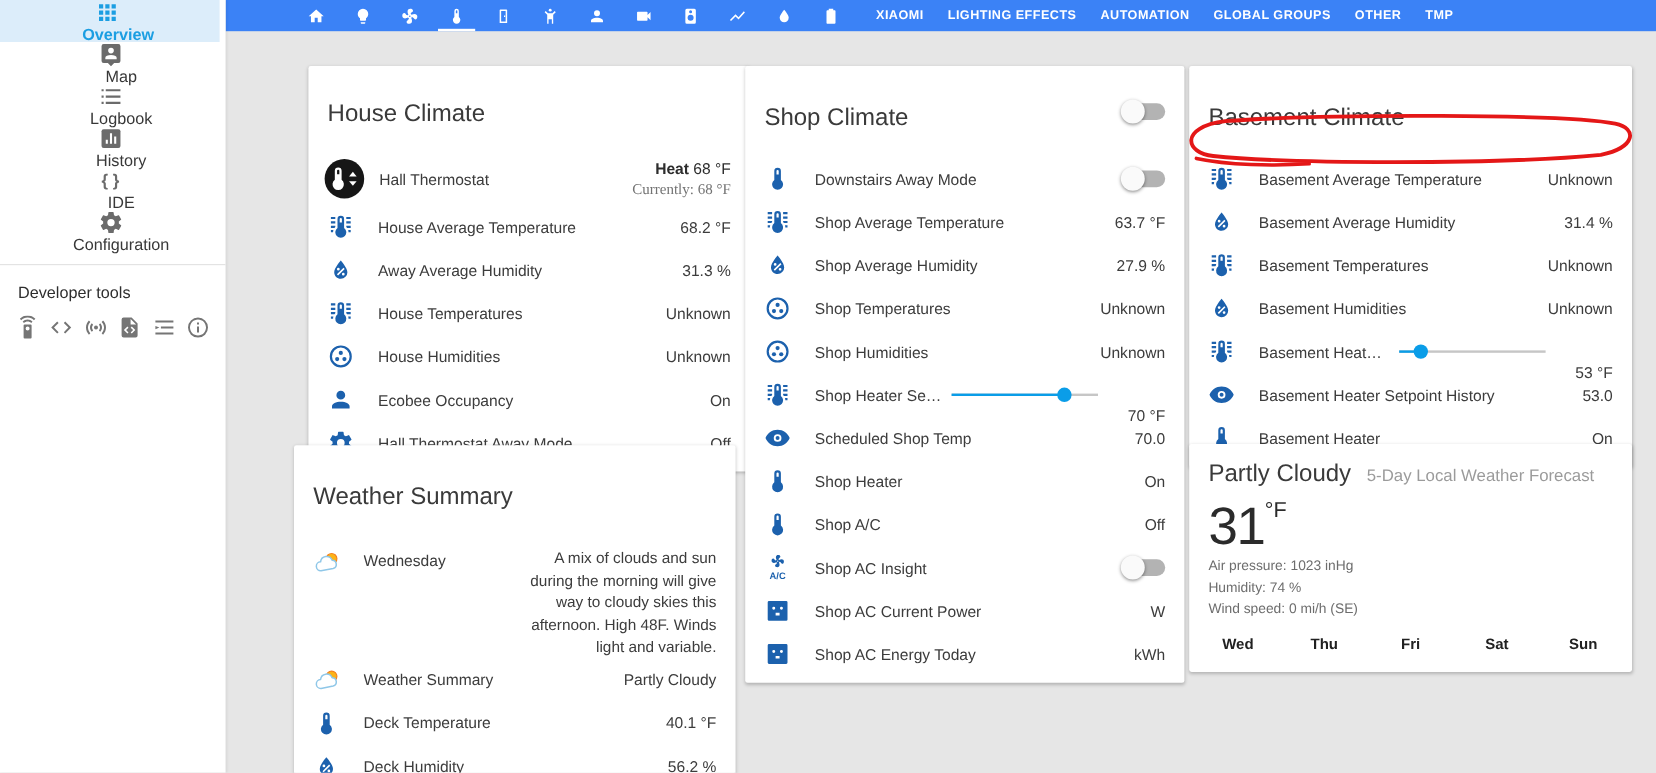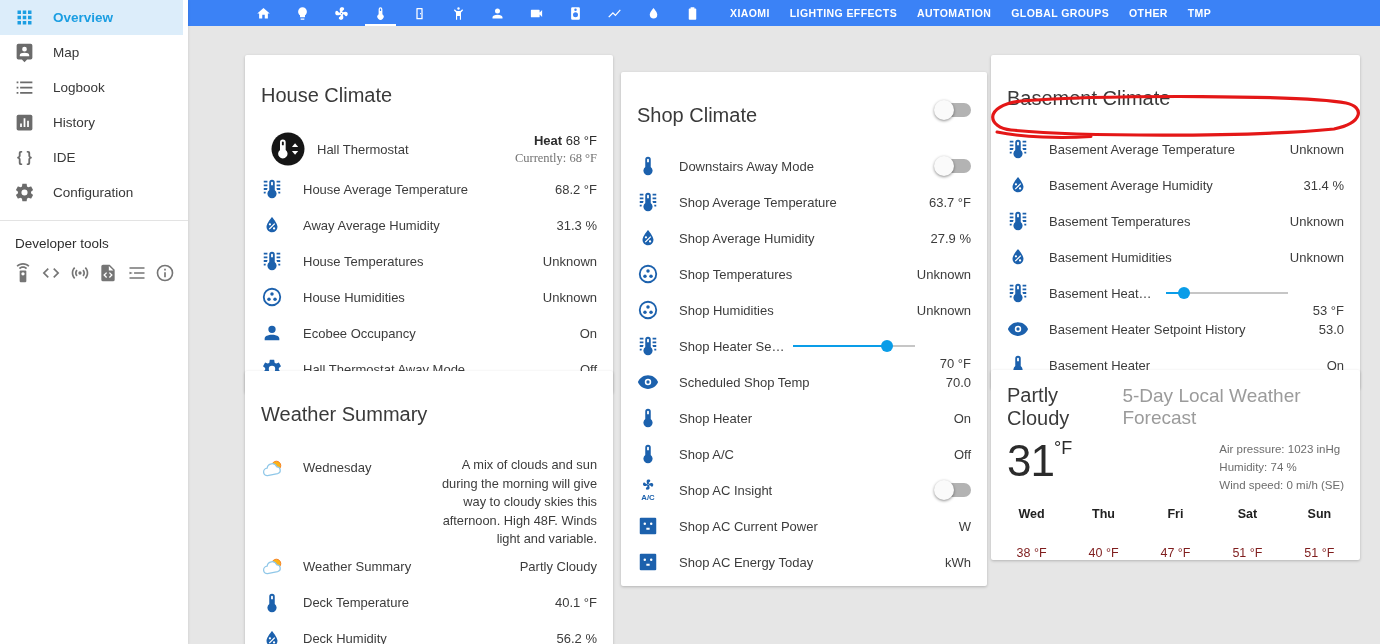--- a/index.html
+++ b/index.html
@@ -6,21 +6,21 @@
   html,body { margin:0; padding:0; }
   body {
     width:1380px; height:644px; overflow:hidden; position:relative;
     background:#e6e6e6; font-family:"Liberation Sans", sans-serif;
     -webkit-font-smoothing:antialiased;
   }
   .icon svg { width:100%; height:100%; display:block; }
 
   
   .sidebar { position:absolute; left:0; top:0; width:188px; height:644px; background:#fff; z-index:6; box-shadow:1px 0 2px rgba(0,0,0,.07); }
-  .side-item { display:flex; align-items:center; height:35px; padding-left:14px; cursor:pointer; }
+  .side-item { display:flex; align-items:center; height:35px; padding-left:14px; cursor:pointer;flex-direction:column; }
   .side-item .icon { width:21px; height:21px; color:#6b6b6b; margin-right:18px; flex:none; }
   .side-item .lbl { font-size:13.5px; color:#383838; font-weight:500; }
   .side-item.active { background:#dcedfa; width:183px; }
   .side-item.active .icon, .side-item.active .lbl { color:#1b9ee2; font-weight:700; }
   .icon.braces { font-size:14px; font-weight:700; text-align:center; line-height:21px; }
   .side-divider { height:1px; background:#e3e3e3; margin-top:10px; }
   .dev-title { font-size:13.5px; color:#2e2e2e; font-weight:500; padding:15px 0 12px 15px; }
   .dev-icons { display:flex; justify-content:space-between; padding:0 13px; }
   .dev-icons .icon { width:20px; height:20px; color:#757575; cursor:pointer; }
 
@@ -28,38 +28,38 @@
   .topbar { position:absolute; left:188px; right:0; top:0; height:26px; background:#3b82f6; display:flex; align-items:stretch; z-index:5; }
   .tb-icons { display:flex; align-items:stretch; padding-left:56px; }
   .tb-tab { position:relative; display:flex; align-items:center; padding:0 12px; cursor:pointer; }
   .tb-tab .icon { width:15px; height:15px; color:#fff; }
   .tb-tab.active::after { content:""; position:absolute; left:4px; right:4px; bottom:0; height:2px; background:#fff; }
   .tb-texts { display:flex; align-items:center; margin-left:8px; }
   .tb-text { color:#fff; font-size:10.5px; font-weight:700; letter-spacing:.4px; padding:0 10px; cursor:pointer; white-space:nowrap; }
 
   
   .card { position:absolute; background:#fff; border-radius:2px; box-shadow:0 1px 3px rgba(0,0,0,.22); overflow:hidden; }
-  #card-house    { left:245px; top:55px;  width:368px; }
+  #card-house    { left:257px; top:55px;  width:368px; }
   #card-weather  { left:245px; top:371px; width:368px; height:292px; }
-  #card-shop     { left:621px; top:72px;  width:366px; }
+  #card-shop     { left:621px; top:55px;  width:366px; }
   #card-basement { left:991px; top:55px;  width:369px; }
   #card-forecast { left:991px; top:370px; width:369px; height:190px; }
 
   .card-title { font-size:20px; color:#3a3a3a; font-weight:400; padding:15px 16px 5px; }
   #card-house .card-title { padding:12px 16px 4px; }
   .card-header { display:flex; align-items:center; justify-content:space-between; padding-right:16px; }
 
   .rows { padding-bottom:6px; }
   .row { display:flex; align-items:center; height:36px; padding:0 16px; cursor:pointer; }
   .row .icon { width:22px; height:22px; color:#1c61ad; margin-right:20px; flex:none; }
   .row .icon.w { width:30px; height:23px; margin-left:-3px; margin-right:15px; }
   .row .lbl { flex:1; font-size:13px; color:#3c3c3c; white-space:nowrap; overflow:hidden; text-overflow:ellipsis; }
   .row .val { font-size:13px; color:#3c3c3c; white-space:nowrap; margin-left:8px; text-align:right; }
 
-  .row.climate { height:44px;margin-left:13px; }
+  .row.climate { height:44px; }
   .row.climate .badge-icon { width:36px; height:36px; margin-left:-4px; margin-right:11px; }
   .climate-val { text-align:right; line-height:1.3; margin-left:8px; }
   .climate-val .line1 { font-size:13px; color:#2d2d2d; }
   .climate-val .line2 { font-size:12.5px; color:#737373;font-family:Liberation Serif, serif; }
 
   .row.paragraph { height:auto; min-height:94px; align-items:flex-start; padding-top:9px; }
   .row.paragraph .icon { margin-top:1px; }
   .row.paragraph .lbl { padding-top:4px; }
   .row.paragraph .val { width:174px; white-space:normal; font-size:12.8px; line-height:1.45; }
 
@@ -69,22 +69,22 @@
 
   .slider { position:relative; width:122px; height:14px; flex:none; margin:0 4px 0 8px; cursor:pointer; }
   .slider .track { position:absolute; left:0; right:0; top:6px; height:2px; background:#c6c6c6; }
   .slider .fill { position:absolute; left:0; top:6px; height:2px; background:#0a9de8; }
   .slider .knob { position:absolute; top:1px; width:12px; height:12px; border-radius:50%; background:#0a9de8; }
   .row.slider-row .val { width:44px;margin-top:34px; }
 
   
   .fc-head { display:flex; align-items:baseline; padding:14px 16px 0; }
   .fc-title { font-size:20px; color:#3a3a3a; margin-right:13px; }
-  .fc-sub { font-size:19px; color:#9b9b9b; }
-  .fc-now { display:flex; justify-content:space-between; padding:8px 16px 0; }
+  .fc-sub { font-size:14px; color:#9b9b9b; }
+  .fc-now { display:flex; justify-content:space-between; padding:8px 16px 0;flex-direction:column; }
   .fc-temp { font-size:44px; color:#2b2b2b; line-height:1; letter-spacing:-1px; }
   .fc-unit { font-size:18px; vertical-align:22px; letter-spacing:0; color:#2b2b2b; }
   .fc-details { font-size:11.5px; color:#6d6d6d; line-height:1.55; padding-top:3px; }
   .fc-days { display:flex; justify-content:space-between; padding:13px 19px 0; }
   .fc-day { text-align:center; }
   .fc-day .d { font-size:12.5px; font-weight:700; color:#212121; }
   .fc-day .gap { height:25px; }
   .fc-day .hi { font-size:12.5px; color:#7f1d1d; }
   .fc-day .lo { font-size:18px; color:#4d7c0f; margin-top:18px; }
 

